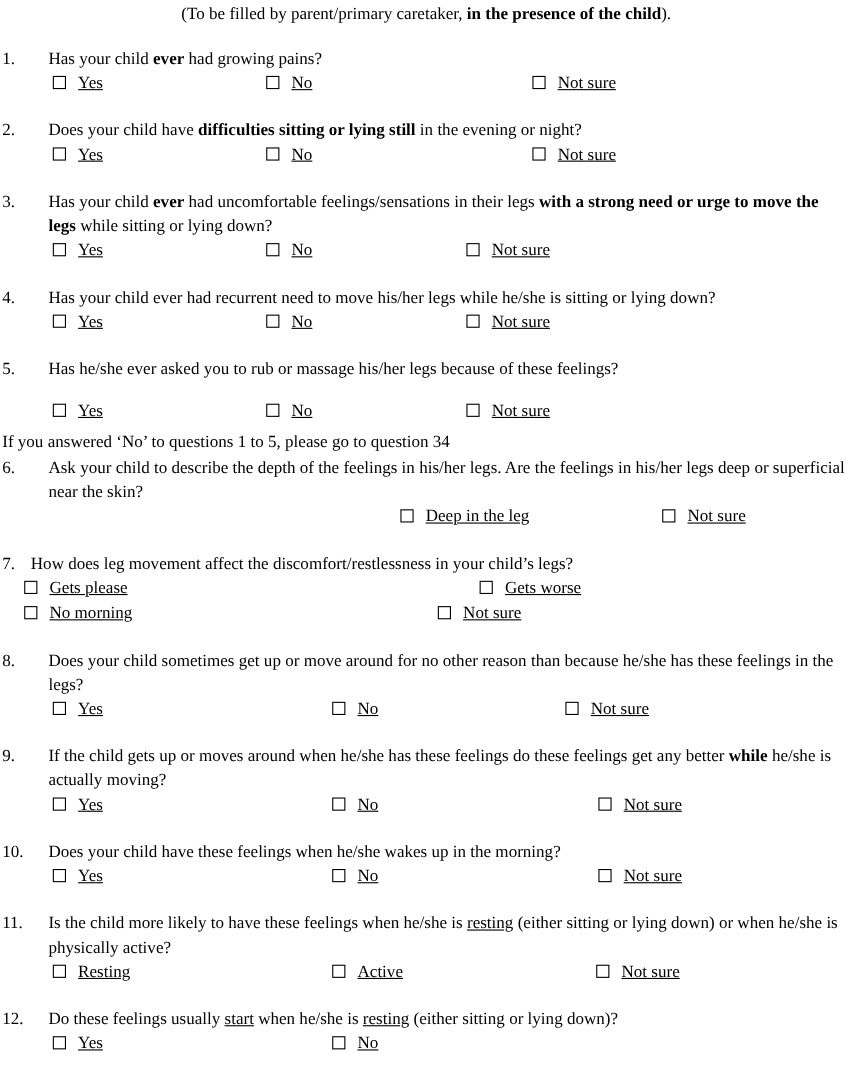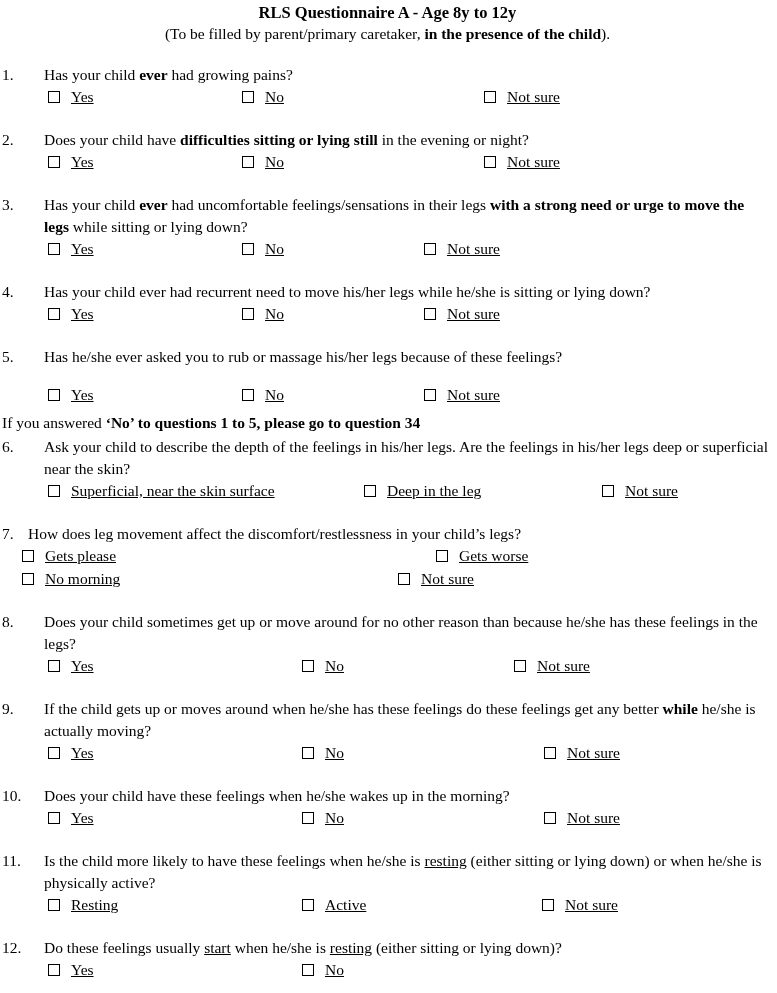--- a/index.html
+++ b/index.html
@@ -40,21 +40,20 @@
     background: #fff;
     cursor: pointer;
   }
   .olabel { vertical-align: 0; text-decoration: underline; }
   .note { margin-top: 5px; line-height: 22px; }
 </style>
 </head>
 <body>
 
 <div class="page">
-  <div class="title">RLS Questionnaire A - Age 8y to 12y</div>
   <div class="subtitle"><span>(To be filled by parent/primary caretaker, </span><span style="font-weight: bold;">in the presence of the child</span><span>).</span></div>
   <div id="questions">
       <div class="question">
         <div class="qrow">
           <span class="qnum">1.</span>
           <span class="qtext"><span>Has your child </span><span style="font-weight: bold;">ever</span><span> had growing pains?</span></span>
         </div>
         <div class="opts">
           <span class="opt" style="left: 46px;"><span class="box"></span><span class="olabel">Yes</span></span>
           <span class="opt" style="left: 240px;"><span class="box"></span><span class="olabel">No</span></span>
@@ -98,28 +97,27 @@
         <div class="qrow">
           <span class="qnum">5.</span>
           <span class="qtext"><span>Has he/she ever asked you to rub or massage his/her legs because of these feelings?</span></span>
         </div>
         <div class="opts" style="margin-top: 16px;">
           <span class="opt" style="left: 46px;"><span class="box"></span><span class="olabel">Yes</span></span>
           <span class="opt" style="left: 240px;"><span class="box"></span><span class="olabel">No</span></span>
           <span class="opt" style="left: 422px;"><span class="box"></span><span class="olabel">Not sure</span></span>
         </div>
       </div>
-      <div class="note"><span>If you answered </span><span style="font-weight: bold;">‘No’ to questions 1 to 5, please go to question 34</span></div>
+      <div class="note"><span>If you answered </span><span style="font-weight: normal;">‘No’ to questions 1 to 5, please go to question 34</span></div>
       <div class="question after-note">
         <div class="qrow">
           <span class="qnum">6.</span>
           <span class="qtext"><span>Ask your child to describe the depth of the feelings in his/her legs. Are the feelings in his/her legs deep or superficial near the skin?</span></span>
         </div>
         <div class="opts">
-          <span class="opt" style="left: 46px;"><span class="box"></span><span class="olabel">Superficial, near the skin surface</span></span>
           <span class="opt" style="left: 362px;"><span class="box"></span><span class="olabel">Deep in the leg</span></span>
           <span class="opt" style="left: 600px;"><span class="box"></span><span class="olabel">Not sure</span></span>
         </div>
       </div>
       <div class="question narrow">
         <div class="qrow">
           <span class="qnum">7.</span>
           <span class="qtext"><span>How does leg movement affect the discomfort/restlessness in your child’s legs?</span></span>
         </div>
         <div class="opts">

